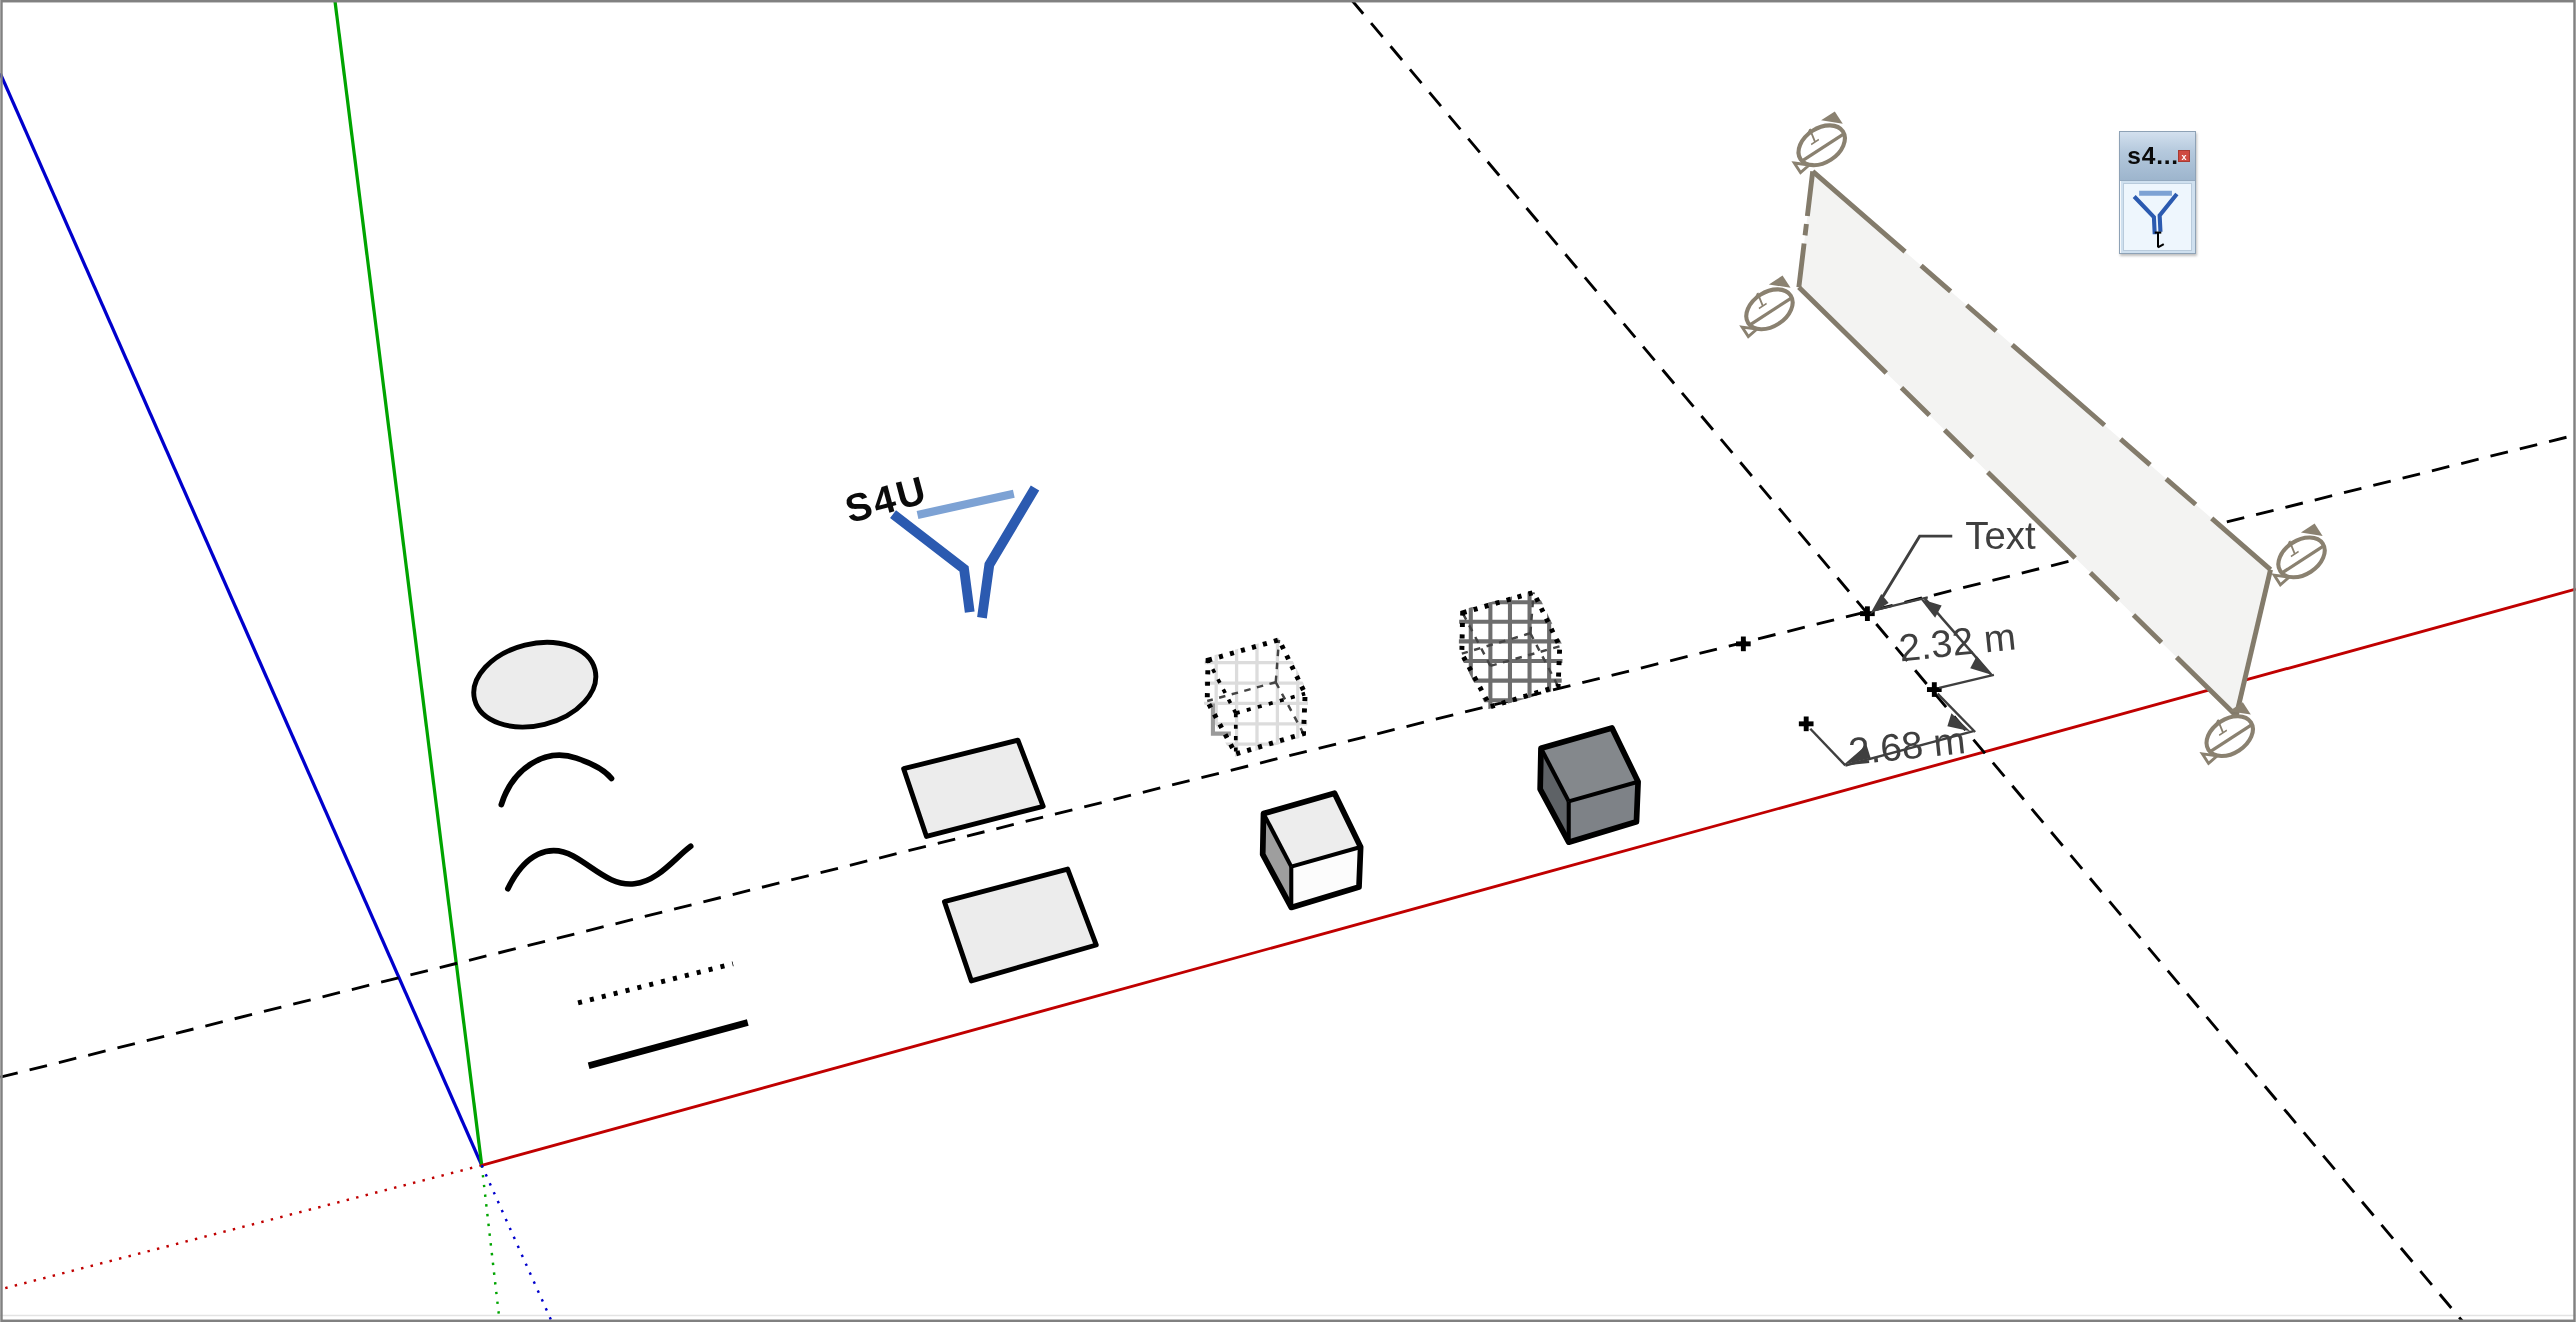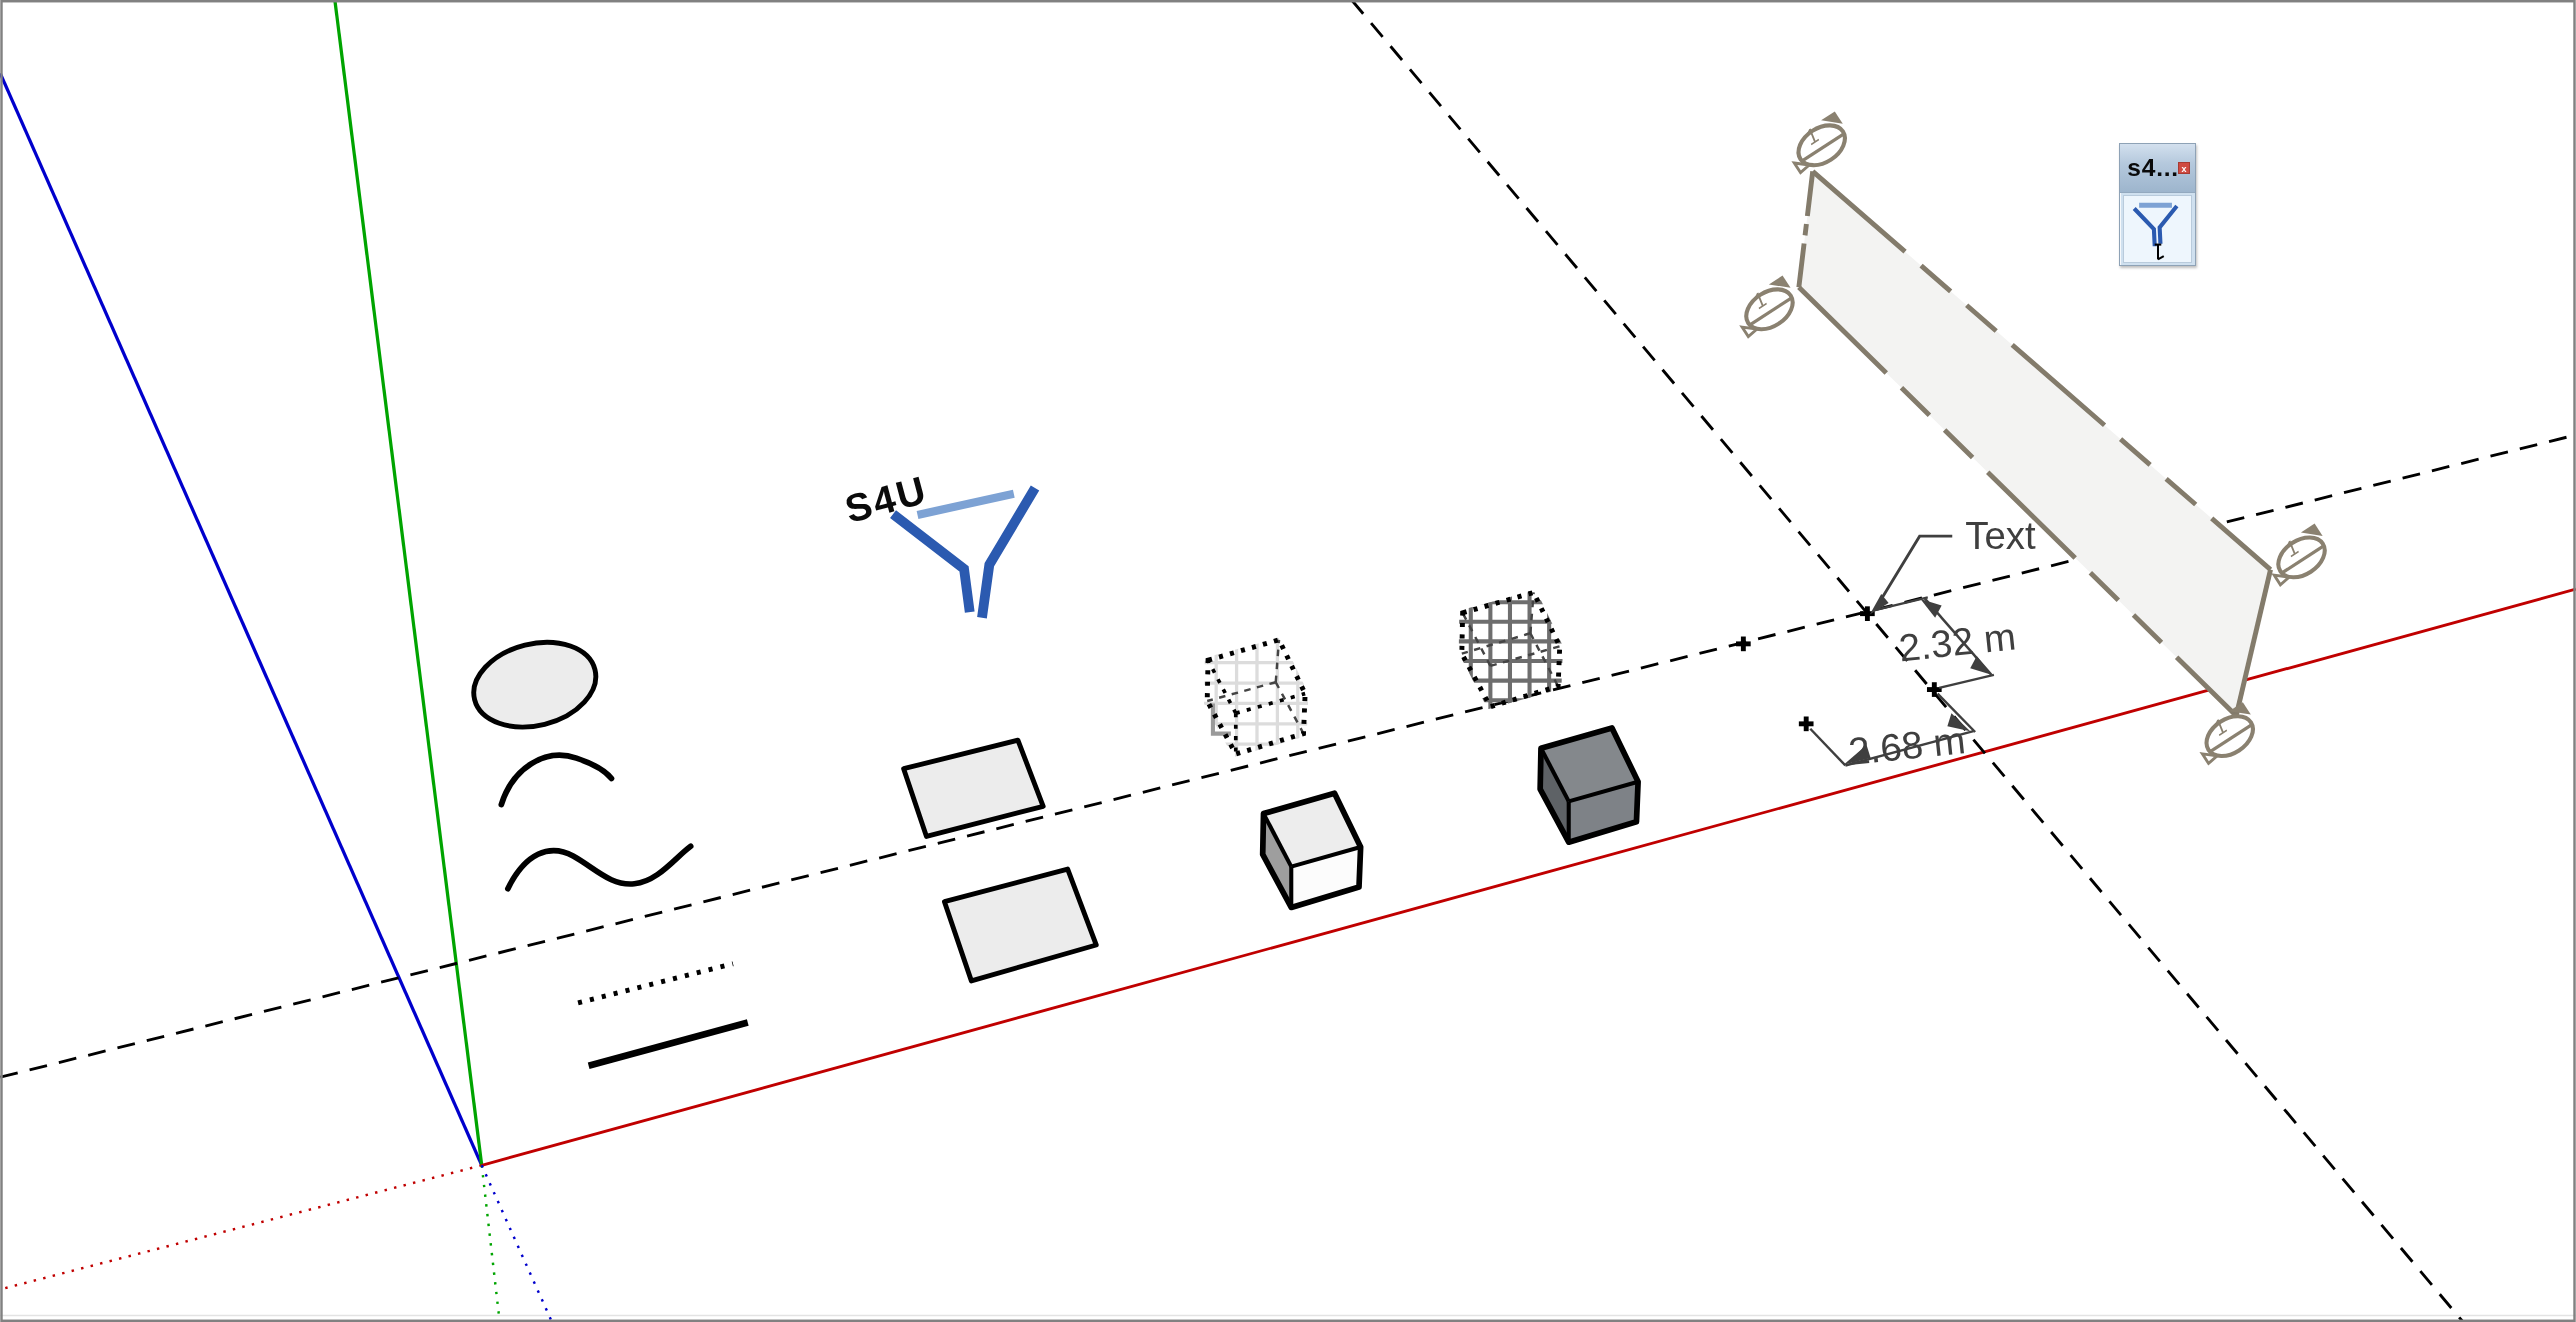--- a/index.html
+++ b/index.html
@@ -1,20 +1,20 @@
 <!DOCTYPE html>
 <html style="font-size:13px"><head>
 <meta charset="utf-8">
 <style>
   html,body{margin:0;padding:0;background:#ffffff;}
   #stage{position:relative;width:2576px;height:1322px;background:#ffffff;overflow:hidden;
          font-family:"Liberation Sans", sans-serif;}
   #viewport-svg{position:absolute;left:0;top:0;}
   
-  #s4u-window{position:absolute;left:2119px;top:143px;width:75px;height:121px;
+  #s4u-window{position:absolute;left:2119px;top:131px;width:75px;height:121px;
     background:#cfe0ef;border:0.8px solid #8ea2b6;box-shadow:0.8px 0.8px 0 #ffffff inset, 0.8px 1.6px 2.4px rgba(0,0,0,.25);}
   #s4u-titlebar{height:48px;background:linear-gradient(#d3e0ee 0%,#b5c9dd 40%,#9db5cd 100%);
     display:flex;align-items:center;position:relative;border-bottom:0.8px solid #93a9bf;}
   #s4u-title{font-weight:bold;font-size:24.5px;color:#0a0a0a;padding-left:7.3px;letter-spacing:0.8px;}
   #s4u-close{position:absolute;right:4.9px;top:18px;width:12.2px;height:12.2px;background:#cf4a41;
     color:#ffffff;font-size:9px;font-weight:bold;line-height:12.2px;text-align:center;
     border:0.8px solid #a83a32;box-sizing:border-box;cursor:default;}
   #s4u-body{height:72px;display:flex;align-items:center;justify-content:center;}
   #s4u-funnel-btn{width:67px;height:66px;background:#eef6fd;border:0.8px solid #b9cbdc;
     display:flex;align-items:center;justify-content:center;}

